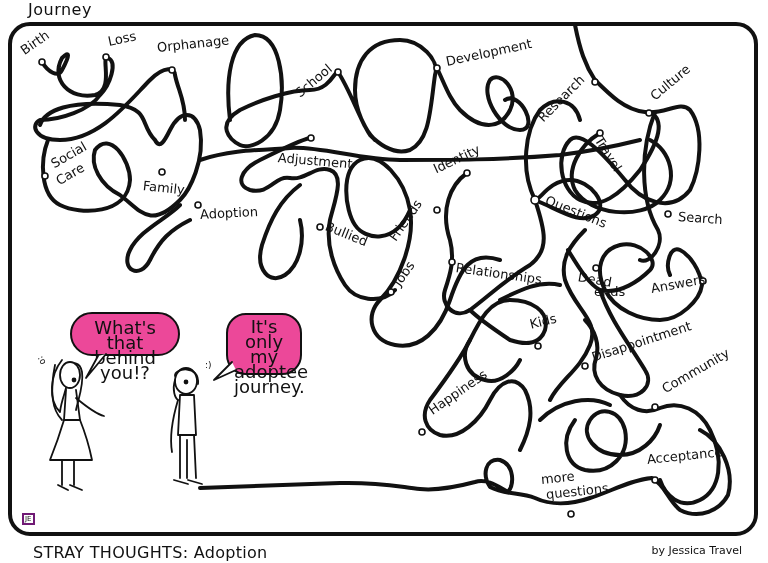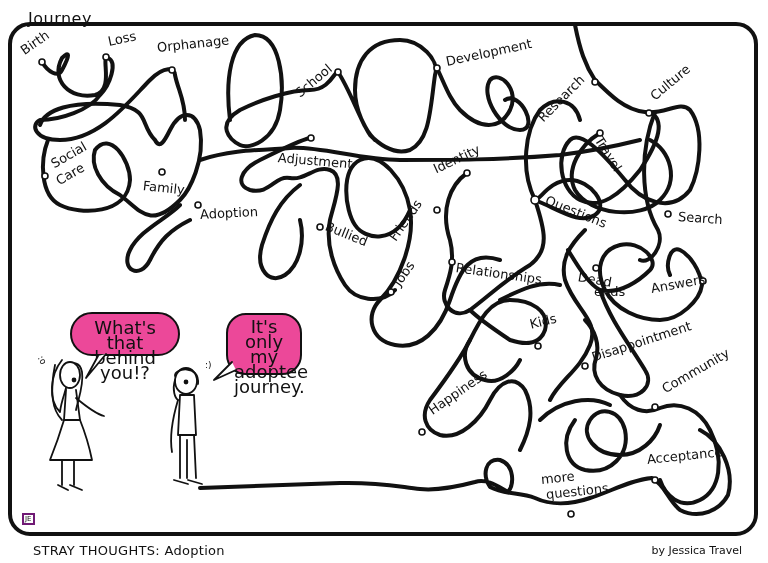--- a/index.html
+++ b/index.html
@@ -1,21 +1,21 @@
 <!DOCTYPE html>
 <html><head>
 <meta charset="utf-8">
 <style>
   html, body { margin:0; padding:0; background:#fff; }
   body { width:768px; height:563px; position:relative; overflow:hidden;
          font-family:"DejaVu Sans", sans-serif; color:#111; }
-  .title { position:absolute; left:28px; top:9px; font-size:16px; font-weight:normal; letter-spacing:0.5px; }
+  .title { position:absolute; left:28px; top:0px; font-size:16px; font-weight:normal; letter-spacing:0.5px; }
   .panel { position:absolute; left:8px; top:22px; width:750px; height:514px;
            border:4px solid #111; border-radius:22px; box-sizing:border-box; }
-  .footer-left { position:absolute; left:33px; top:543px; font-size:13px; letter-spacing:0.3px; }
+  .footer-left { position:absolute; left:33px; top:543px; font-size:16px; letter-spacing:0.3px; }
   .footer-right { position:absolute; right:26px; top:544px; font-size:11px; }
   svg.maze { position:absolute; left:0; top:0; }
   .lbl { position:absolute; font-size:13px; white-space:nowrap; line-height:1; transform-origin:left center; }
   .bubble { position:absolute; background:#ec4899; border:2px solid #111; border-radius:22px;
             font-size:18px; text-align:center; line-height:15px; padding:6px 10px; box-sizing:border-box; }
   .sig { position:absolute; left:22px; top:513px; font-size:7px; border:2px solid #701a75; padding:0 1px; }
 </style>
 </head>
 <body>
 

